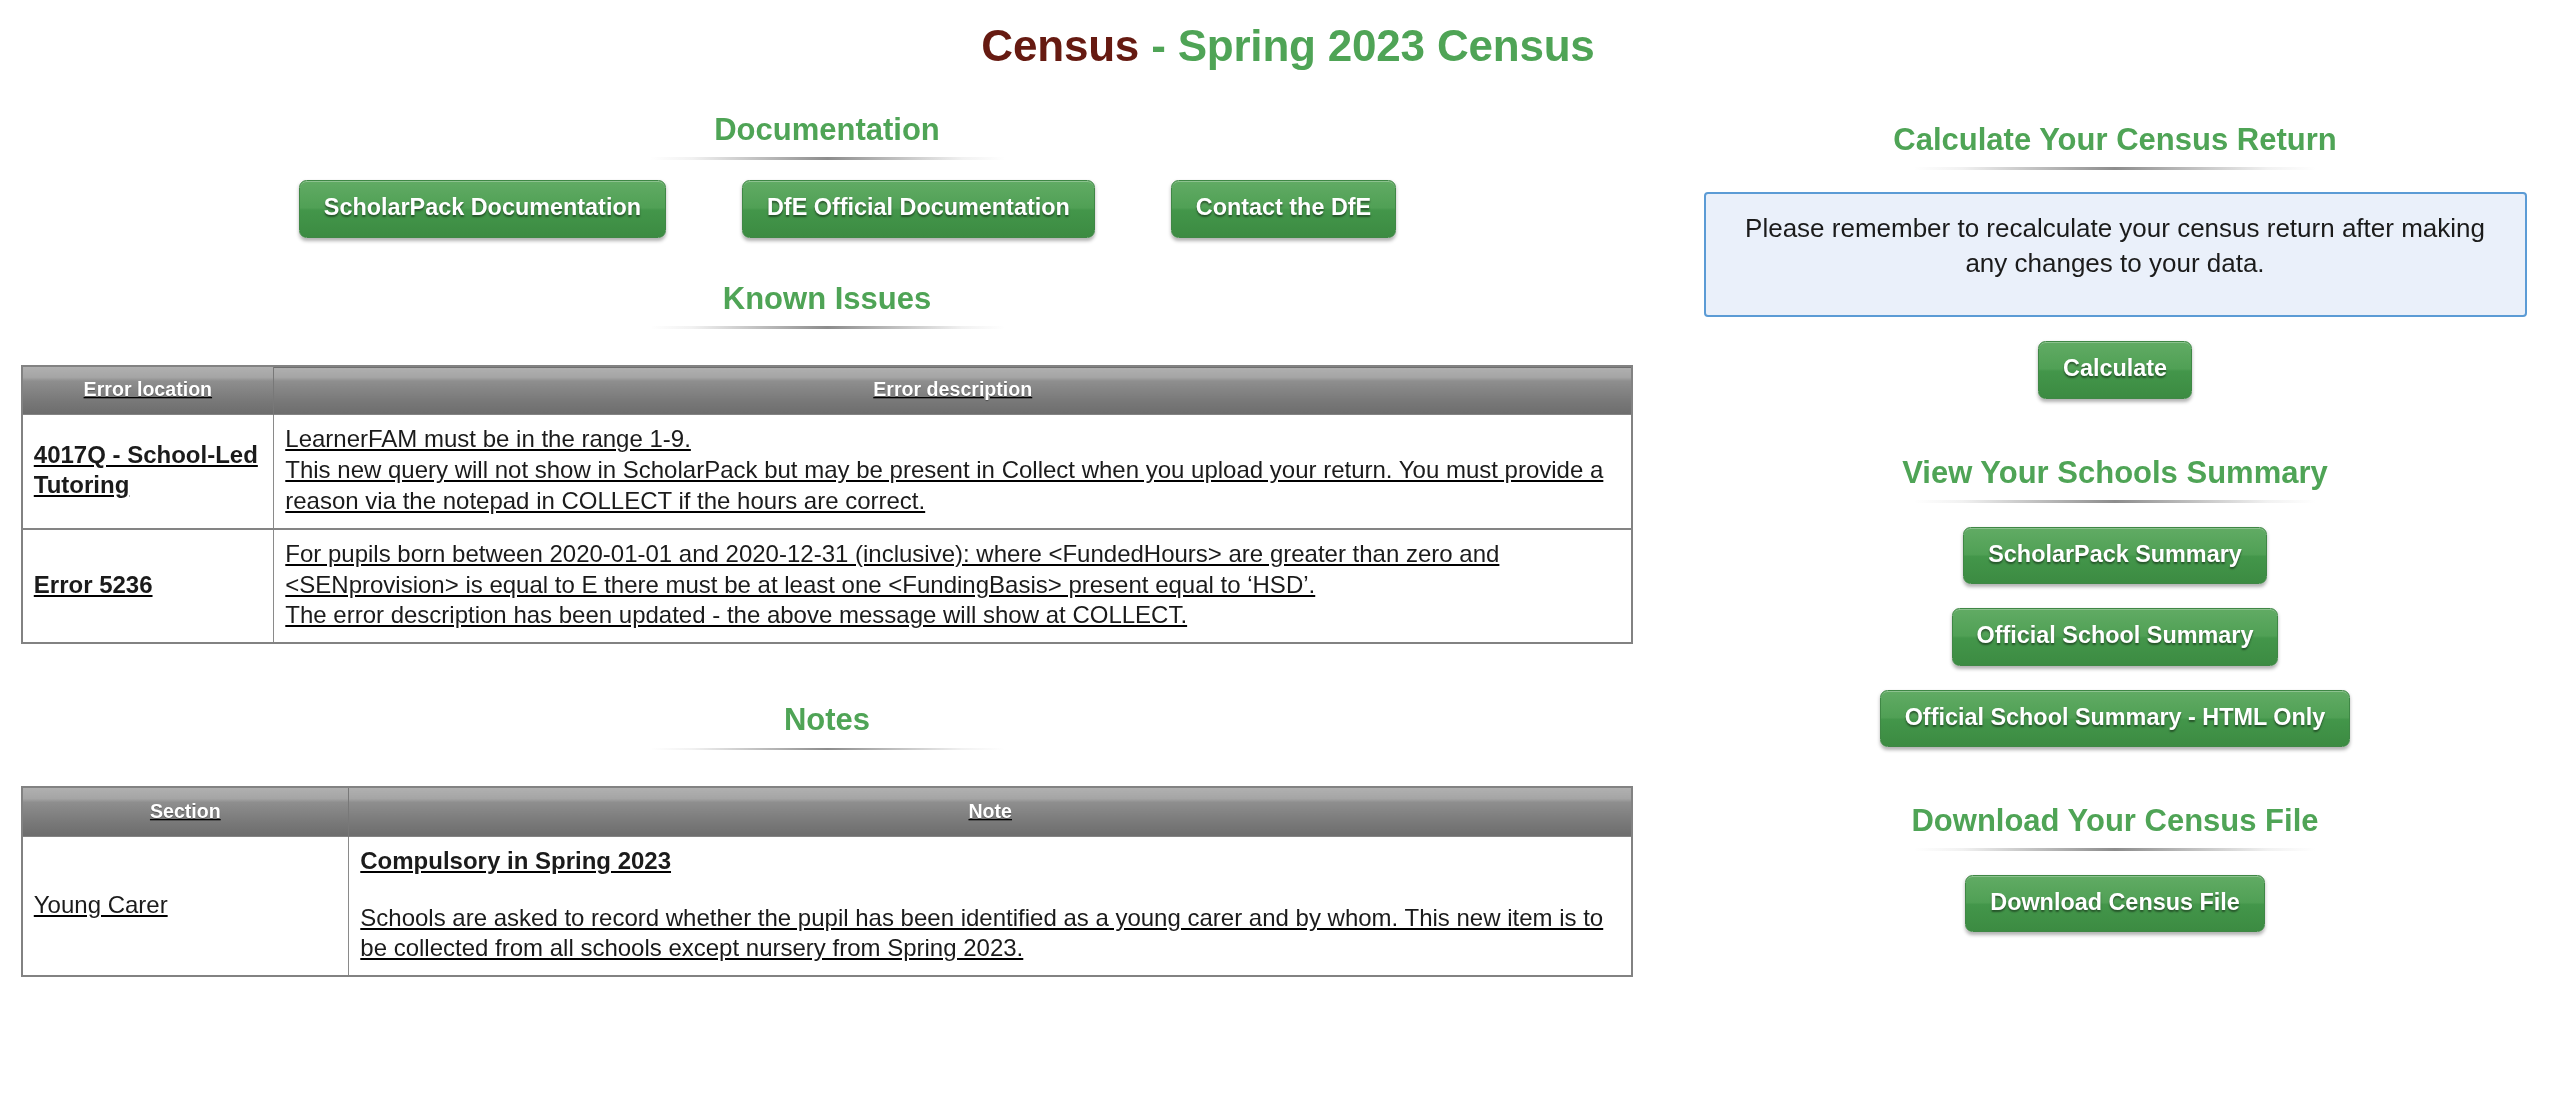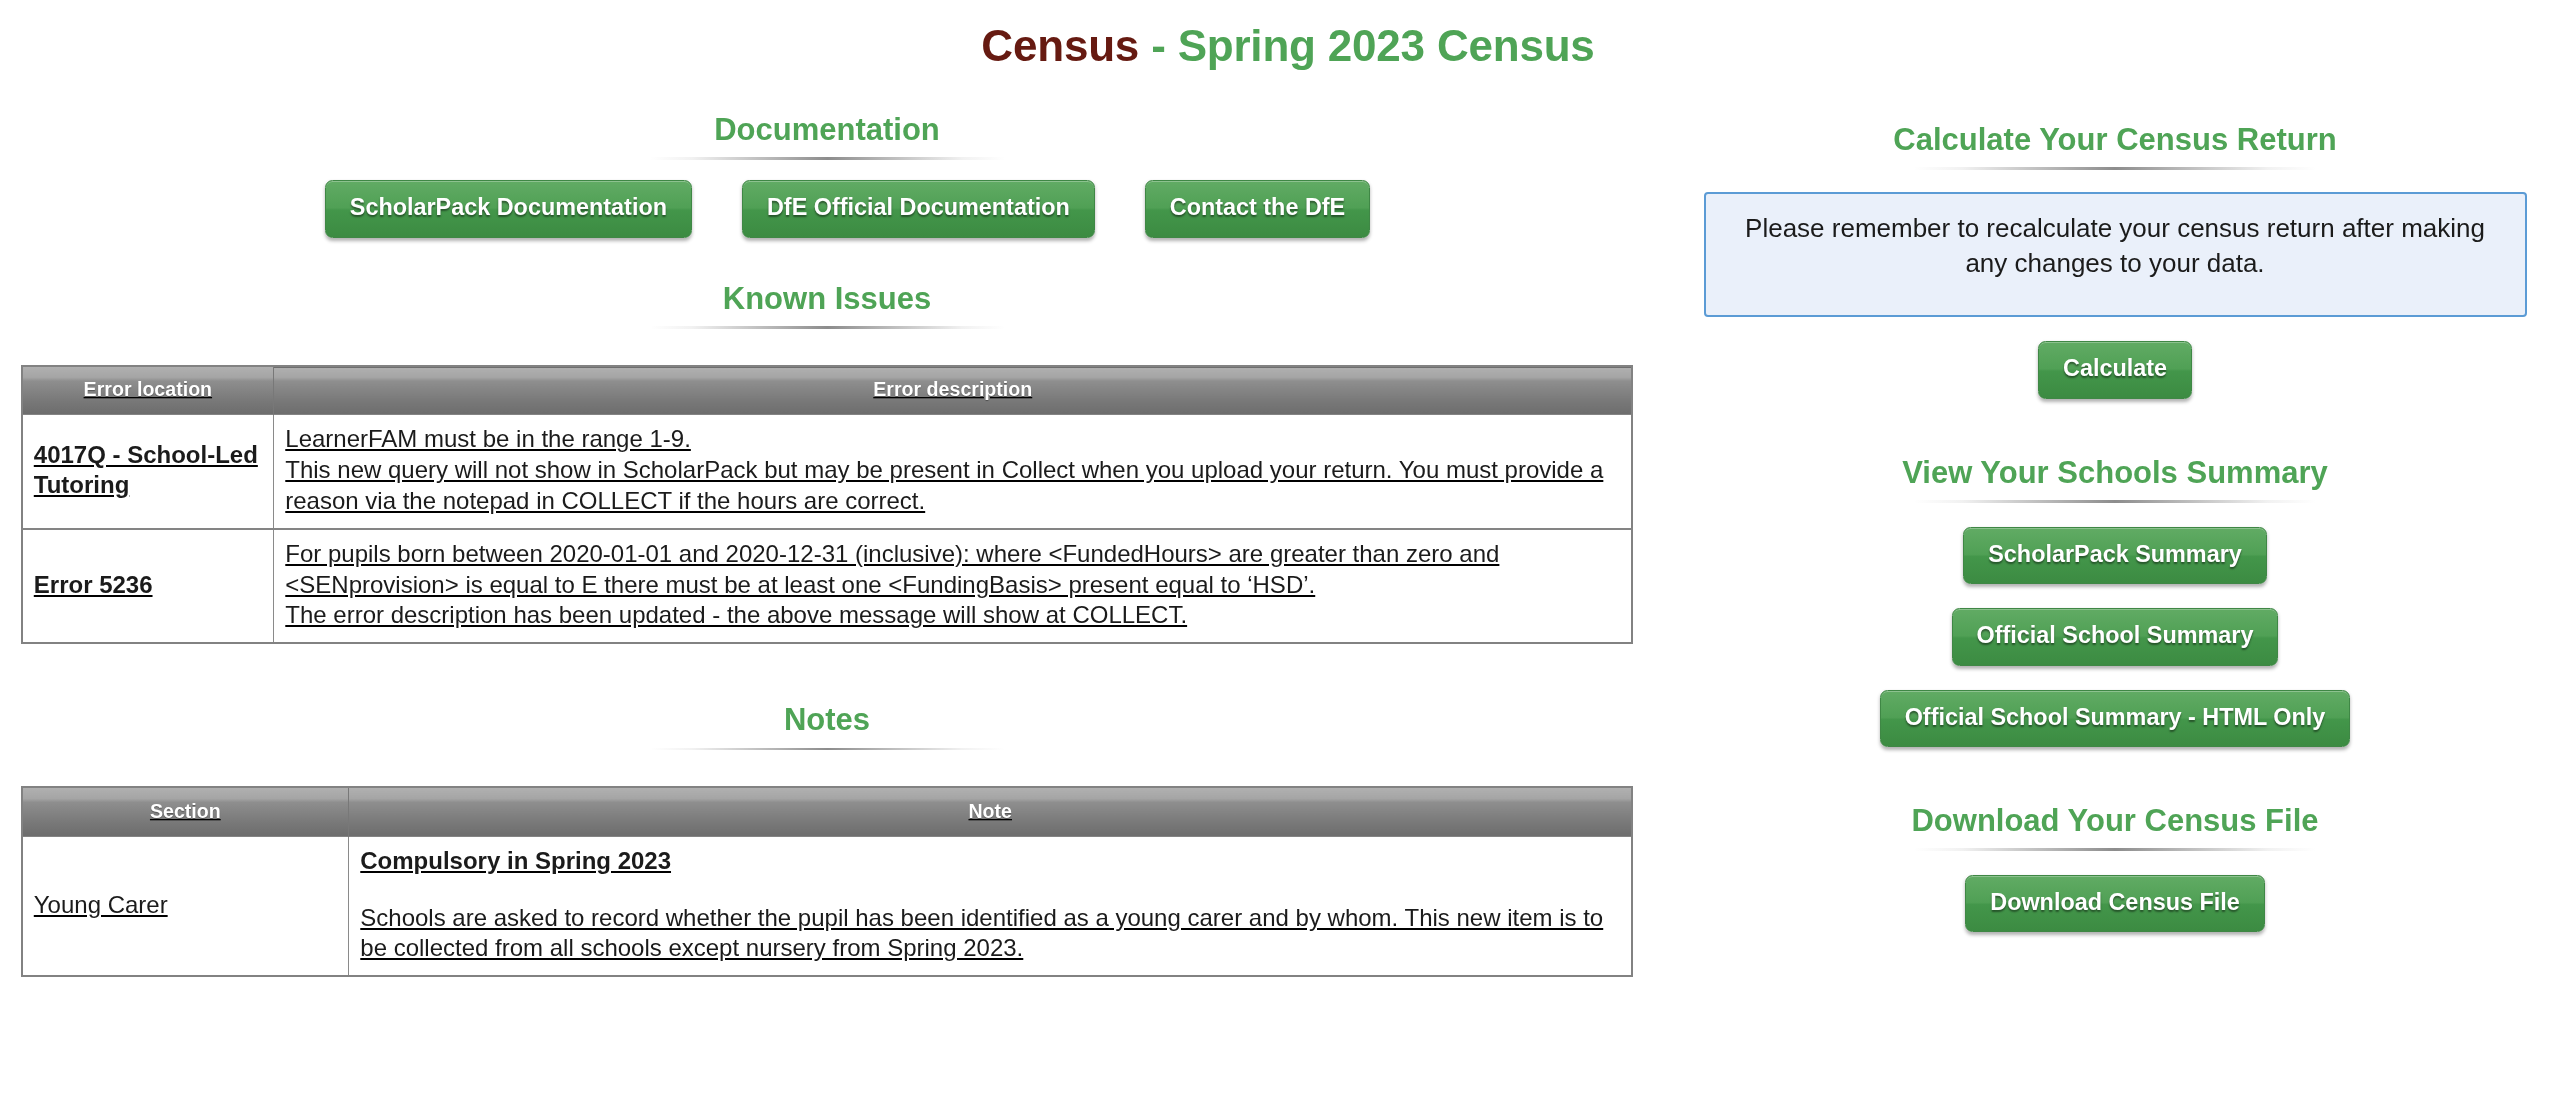--- a/index.html
+++ b/index.html
@@ -71,21 +71,21 @@
     text-shadow: 0 1.9px 1.9px rgba(0,0,0,0.45);
     box-shadow: 0 2.8px 3.7px rgba(0,0,0,0.30), inset 0 0.9px 0 rgba(255,255,255,0.28);
     cursor: pointer;
     white-space: nowrap;
     user-select: none;
   }
 
   .doc-buttons {
     display: flex;
     justify-content: center;
-    gap: 50px;
+    gap: 76px;
     margin-top: 20.6px;
     padding-left: 41px;
   }
 
   
   .sp-table-wrap { margin: 36px 20.6px 0 20.6px; text-decoration: underline; }
   table.sp-table {
     width: 100%;
     border-collapse: collapse;
     border: 2.8px solid #828282;

